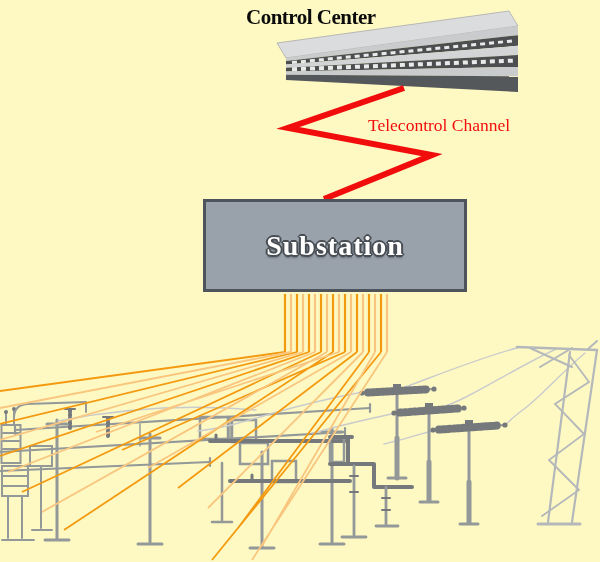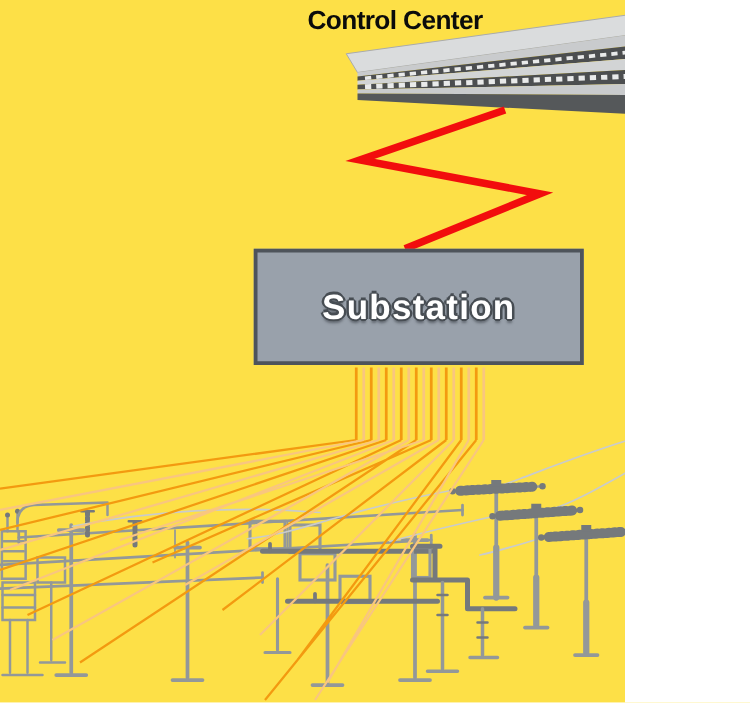--- a/index.html
+++ b/index.html
@@ -1,18 +1,18 @@
 <!DOCTYPE html>
 <html style="--channel-red: #f20d0d; --signal-orange: #f39a10; --signal-orange-light: #f9c67f; --box-fill: #99a1ab; --box-border: #4e545b; --structure-gray: #939899; --structure-gray-dark: #75797c; --conductor-gray: #c9cbcc; --building-light: #c9cbcd; --building-dark: #4c4e50;"><head>
 <meta charset="utf-8">
 <style>
   html,body{margin:0;padding:0;background:#ffffff;}
   .canvas{
-    position:relative;width:500px;height:562px;background:#fde047;overflow:hidden;
-    font-family:Liberation Sans, sans-serif;
+    position:relative;width:600px;height:562px;background:#fef9c3;overflow:hidden;
+    font-family:Liberation Serif, serif;
   }
   .canvas svg{position:absolute;left:0;top:0;}
   .cc-label{
     position:absolute;left:246px;top:5px;width:170px;
     font-size:21px;font-weight:bold;color:#0b0b0b;letter-spacing:-0.5px;
     white-space:nowrap;
   }
   .tc-label{
     position:absolute;left:368px;top:115px;
     font-size:17.5px;font-weight:normal;color:var(--channel-red,#f20d0d);
@@ -173,17 +173,18 @@
 
     <g fill="none">
       <path class="sig-d" stroke-width="2.2" d="M285,294V352 M297,294V352 M309,294V352 M321,294V352 M333,294V352 M345,294V352 M357,294V352 M369,294V352 M381,294V352"></path>
       <path class="sig-l" stroke-width="2.2" d="M291,294V352 M303,294V352 M315,294V352 M327,294V352 M339,294V352 M351,294V352 M363,294V352 M375,294V352 M387,294V352"></path>
       <path class="sig-d" stroke-width="1.8" d="M285,352L0,391 M297,352L0,424 M309,352L0,456 M321,352L22,492 M333,352L64,530 M345,352L122,450 M357,352L178,488 M369,352L238,528 M381,352L212,560"></path>
       <path class="sig-l" stroke-width="1.8" d="M291,352L0,408 M303,352L0,440 M315,352L8,472 M327,352L42,512 M339,352L96,432 M351,352L148,468 M363,352L208,508 M375,352L262,546 M387,352L252,560"></path>
     </g>
   </svg>
 
   <div class="cc-label">Control Center</div>
+  <div class="tc-label">Telecontrol Channel</div>
 
   <div class="scs-box">
     <div class="scs-line">Substation</div>
   </div>
 </div>
 
 </body></html>

